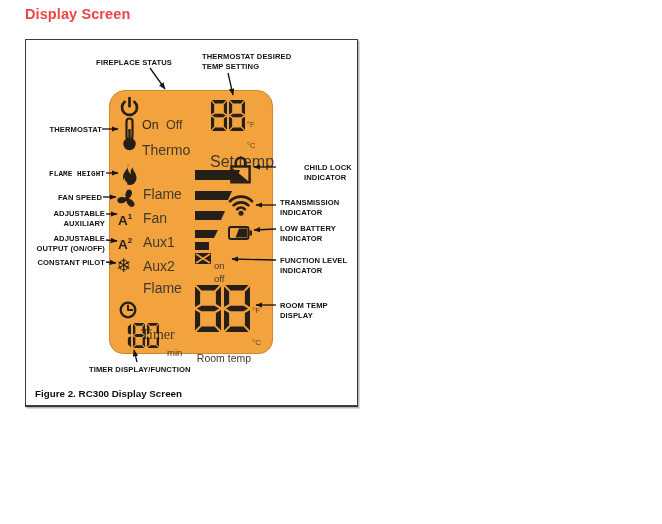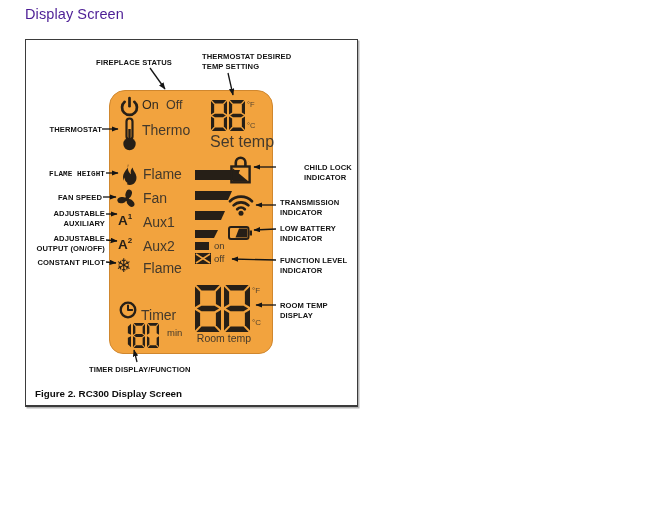--- a/index.html
+++ b/index.html
@@ -5,30 +5,30 @@
   :root{
     --screen-bg:#F2A33E; --screen-border:#D0872E;
     --segment:#261F17; --screen-text:#43392C; --callout:#121212;
   }
   *{box-sizing:border-box;}
   html,body{margin:0;padding:0;}
   body{width:662px;height:524px;position:relative;background:#ffffff;
        font-family:"Liberation Sans", sans-serif;overflow:hidden;}
   .abs{position:absolute;}
 
-  .page-title{left:25px;top:6px;font-size:14.5px;font-weight:normal;color:#4c1d95;letter-spacing:.1px;}
+  .page-title{left:25px;top:6px;font-size:14.5px;font-weight:bold;color:#ef4444;letter-spacing:.1px;}
 
   .figure-box{left:25px;top:39px;width:333px;height:368px;background:#fff;
       border:1.6px solid #3b3b3b;border-bottom-width:2.6px;
       box-shadow:1.5px 1.5px 0 rgba(90,90,90,.45);}
 
   
   .screen{left:83px;top:50px;width:164px;height:264px;background:var(--screen-bg);
       border:1.5px solid var(--screen-border);border-radius:16px 16px 14px 14px;}
-  .scr-txt{color:var(--screen-text);font-size:14px;font-weight:400;white-space:nowrap;line-height:1;}
+  .scr-txt{color:var(--screen-text);font-size:14px;font-weight:400;white-space:nowrap;line-height:1;margin-top:20px;}
   .sm{font-size:16px;} .xs{font-size:7.5px;opacity:.9;}
   .icon{color:var(--segment);} .icon svg{display:block;}
   .stroke{fill:none;stroke:currentColor;}
   .fill{fill:currentColor;}
 
   
   .segs{display:flex;align-items:stretch;color:var(--segment);}
   .segs svg{fill:currentColor;height:100%;display:block;}
   .seg-set{gap:2px;height:31px;}   .seg-set  svg{width:16px;}
   .seg-room{gap:3px;height:47px;}  .seg-room svg{width:26px;}
@@ -188,21 +188,21 @@
     <span class="abs scr-txt xs" style="left:142px;top:196px;font-size:8px;">°F</span>
     <span class="abs scr-txt xs" style="left:142px;top:228px;font-size:8px;">°C</span>
     <span class="abs scr-txt" style="left:86px;top:242px;width:56px;text-align:center;font-size:10.5px;">Room temp</span>
 
     <span class="abs icon" style="left:9px;top:210px;">
       <svg width="18" height="18" viewBox="0 0 18 18">
         <circle class="stroke" stroke-width="2.3" cx="9" cy="9" r="7.3"></circle>
         <path class="stroke" stroke-width="2" stroke-linecap="round" d="M9,9 L9,4.6 M9,9 L13.2,9"></path>
       </svg>
     </span>
-    <span class="abs scr-txt" style="left:31px;top:217px;">Timer</span>
+    <span class="abs scr-txt" style="left:31px;top:217px;font-family:Liberation Serif, serif;">Timer</span>
     <div class="abs segs seg-timer" style="left:17px;top:232px;">
         <svg class="n1" viewBox="42 0 14 96" preserveAspectRatio="none">
           <polygon points="56,3 56,45 45,39 45,14"></polygon>
           <polygon points="56,51 56,93 45,82 45,57"></polygon>
         </svg>
         <svg class="" viewBox="0 0 56 96" preserveAspectRatio="none">
           <polygon points="3,0 53,0 42,11 14,11"></polygon>
           <polygon points="56,3 56,45 45,39 45,14"></polygon>
           <polygon points="56,51 56,93 45,82 45,57"></polygon>
           <polygon points="14,85 42,85 53,96 3,96"></polygon>

